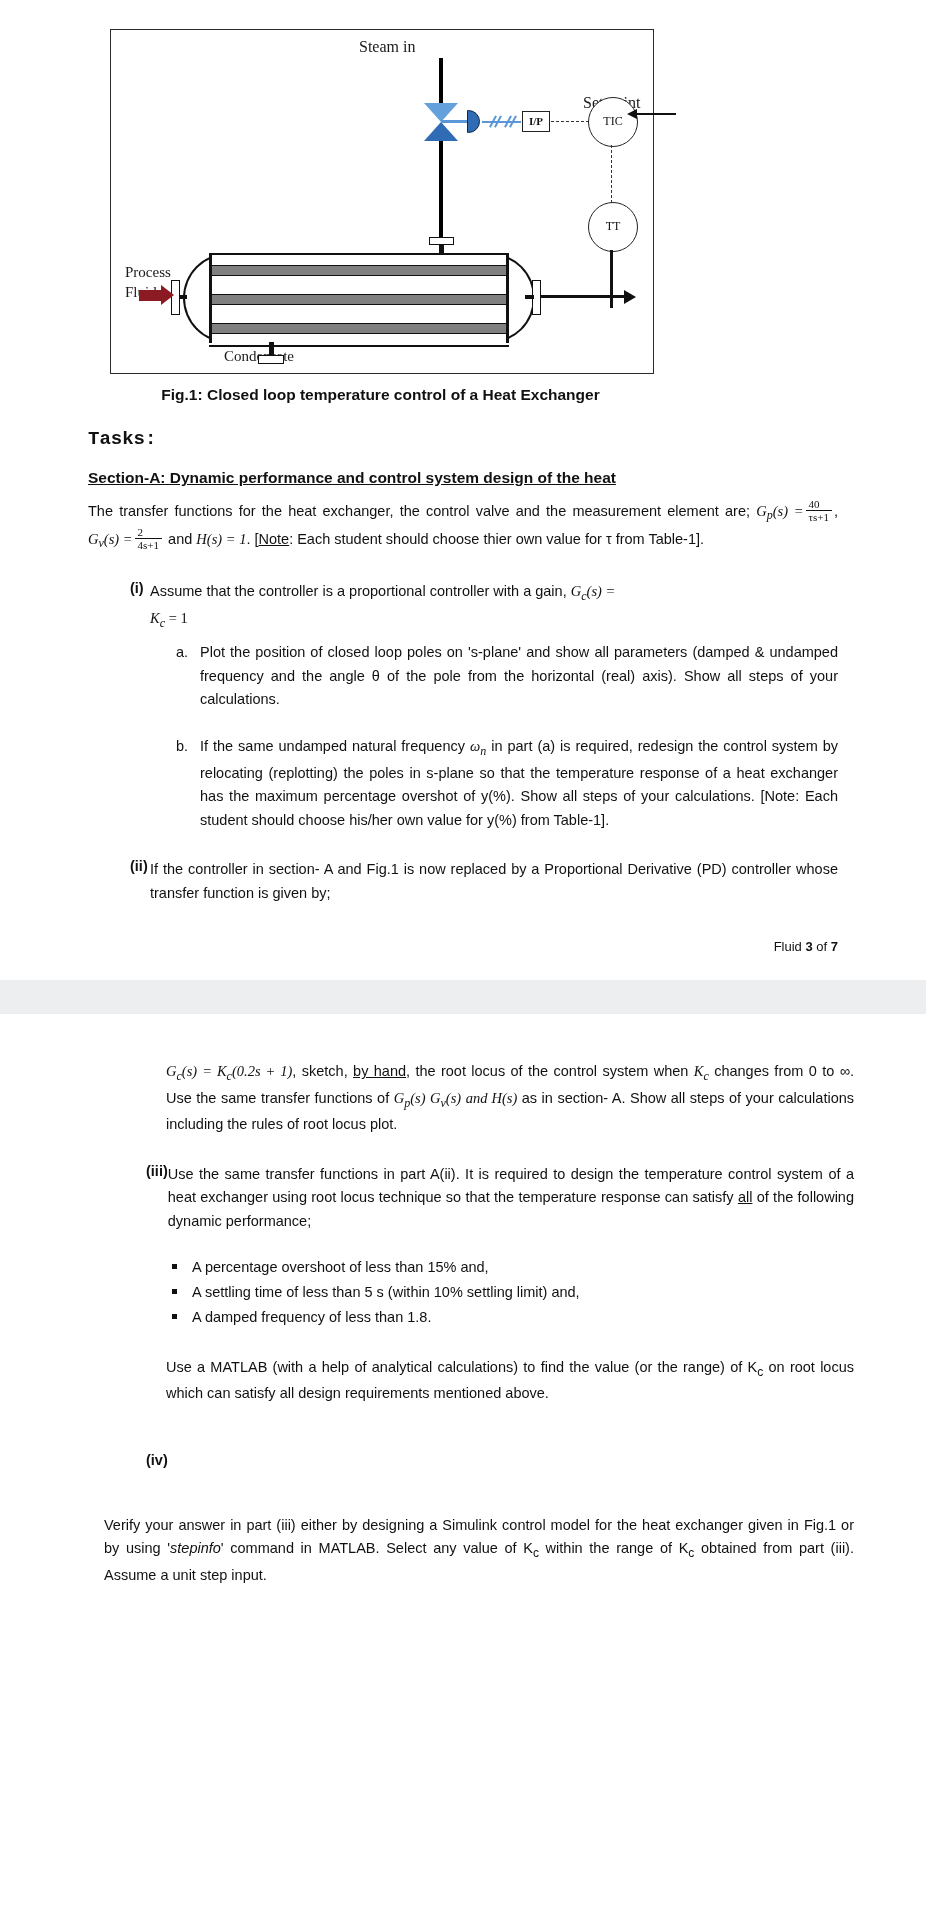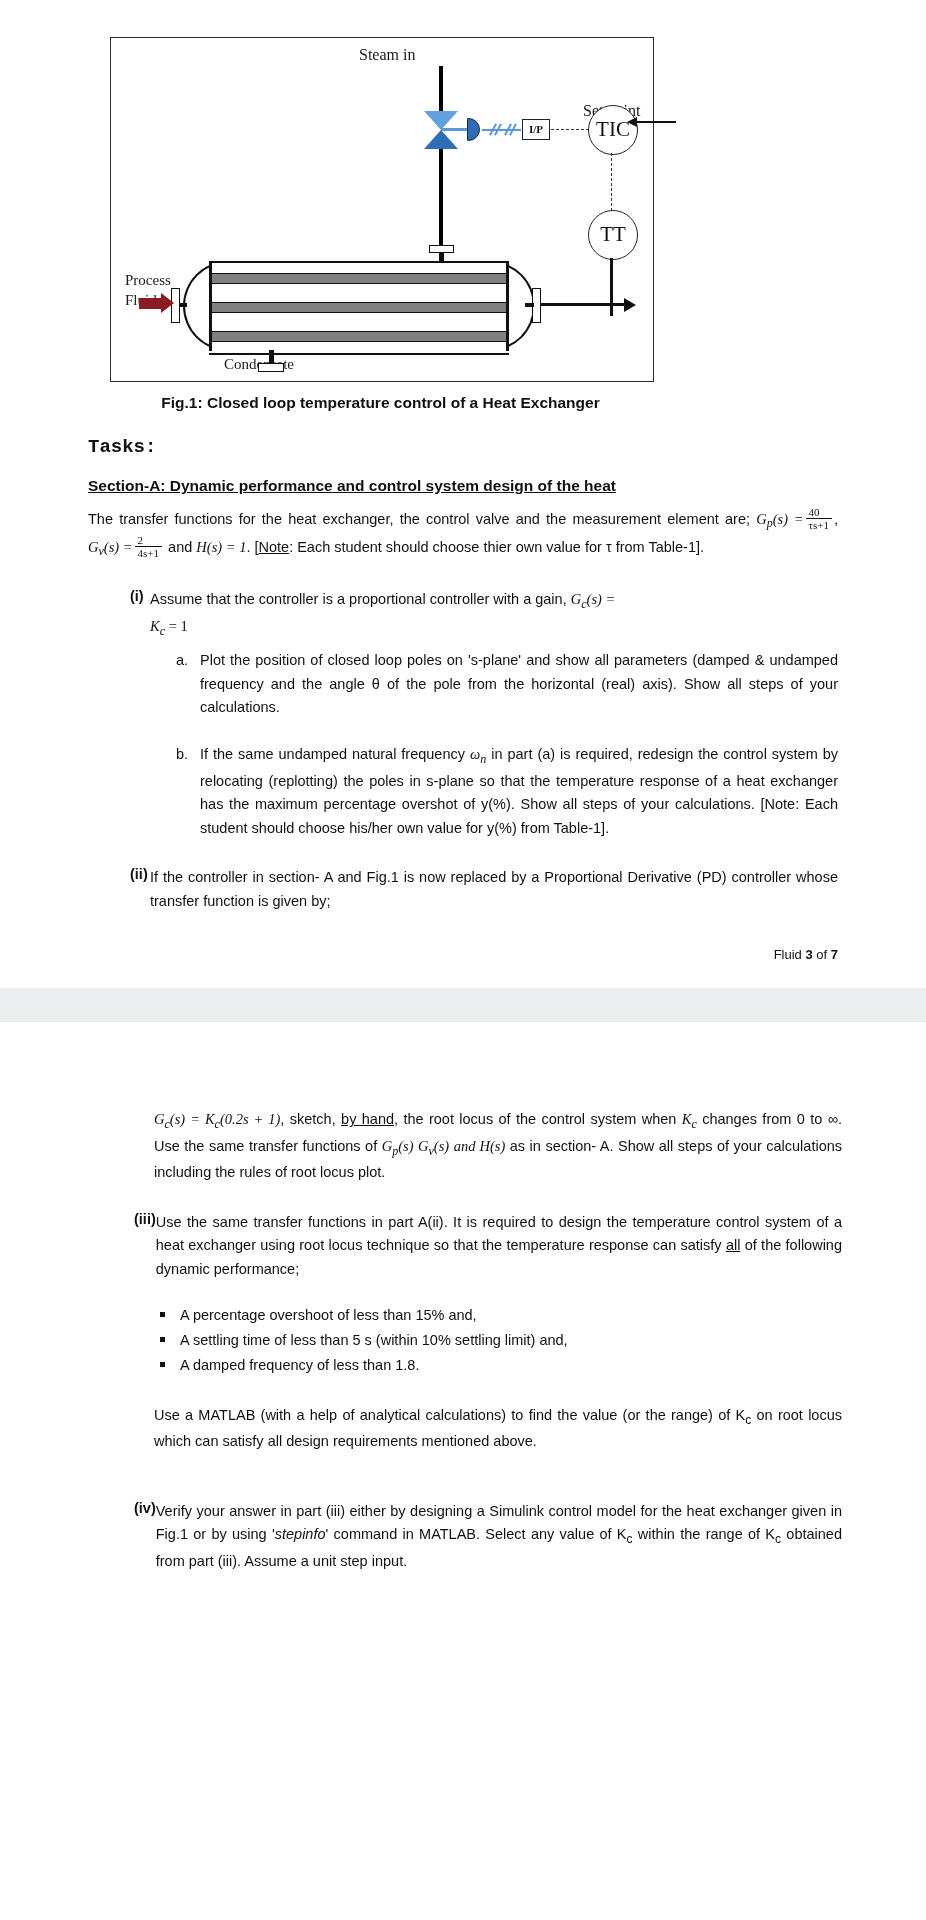--- a/index.html
+++ b/index.html
@@ -13,27 +13,27 @@
     font-family: "Liberation Sans", sans-serif;
     color: #111;
     -webkit-font-smoothing: antialiased;
   }
   .page {
     position: relative;
     width: 926px;
     background: #ffffff;
     box-sizing: border-box;
   }
-  .page-1 { padding: 12px 0 26px 0; }
+  .page-1 { padding: 4px 0 26px 0; }
   .page-gap {
     width: 926px;
     height: 34px;
     background: #eceef0;
   }
-  .page-2 { padding: 46px 0 24px 4px; margin-top: 40px; }
+  .page-2 { padding: 46px 0 24px 16px; }
 
   
   .figure-wrap {
     margin: 25px 0 0 0;
     padding: 0;
   }
   .figure-box {
     position: relative;
     margin-left: 110px;
     width: 544px;
@@ -132,21 +132,21 @@
     position: absolute; top: 91px; left: 440px; width: 38px;
     border-top: 1.6px dashed #333;
   }
   .bubble {
     position: absolute;
     width: 48px; height: 48px;
     border: 1.6px solid #222;
     border-radius: 50%;
     background: #fff;
     font-family: "Liberation Serif", serif;
-    font-size: 21px;
+    font-size: 12px;
     line-height: 46px;
     text-align: center;
     color: #111;
   }
   .bub-tic { left: 477px; top: 67px; }
   .bub-tt  { left: 477px; top: 172px; }
   .dash-v {
     position: absolute; left: 500px; top: 115px;
     height: 58px;
     border-left: 1.6px dashed #333;
@@ -515,21 +515,21 @@
       <li>A damped frequency of less than 1.8.</li>
     </ul>
 
     <div class="item">
       <div class="marker"></div>
       <div class="content">
         <p><span>Use a MATLAB (with a help of analytical calculations) to find the value (or the range) of K</span><sub>c</sub><span> on root locus which can satisfy all design requirements mentioned above.</span></p>
       </div>
     </div>
 
-    <div class="item" style="margin-top:46px;">
+    <div class="item" style="margin-top:46px;flex-direction:column;">
       <div class="marker">(iv)</div>
       <div class="content">
         <p><span>Verify your answer in part (iii) either by designing a Simulink control model for the heat exchanger given in Fig.1 or by using '</span><i>stepinfo</i><span>' command in MATLAB. Select any value of K</span><sub>c</sub><span> within the range of K</span><sub>c</sub><span> obtained from part (iii). Assume a unit step input.</span></p>
       </div>
     </div>
 
   </div>
 </div>
 
 </body></html>

